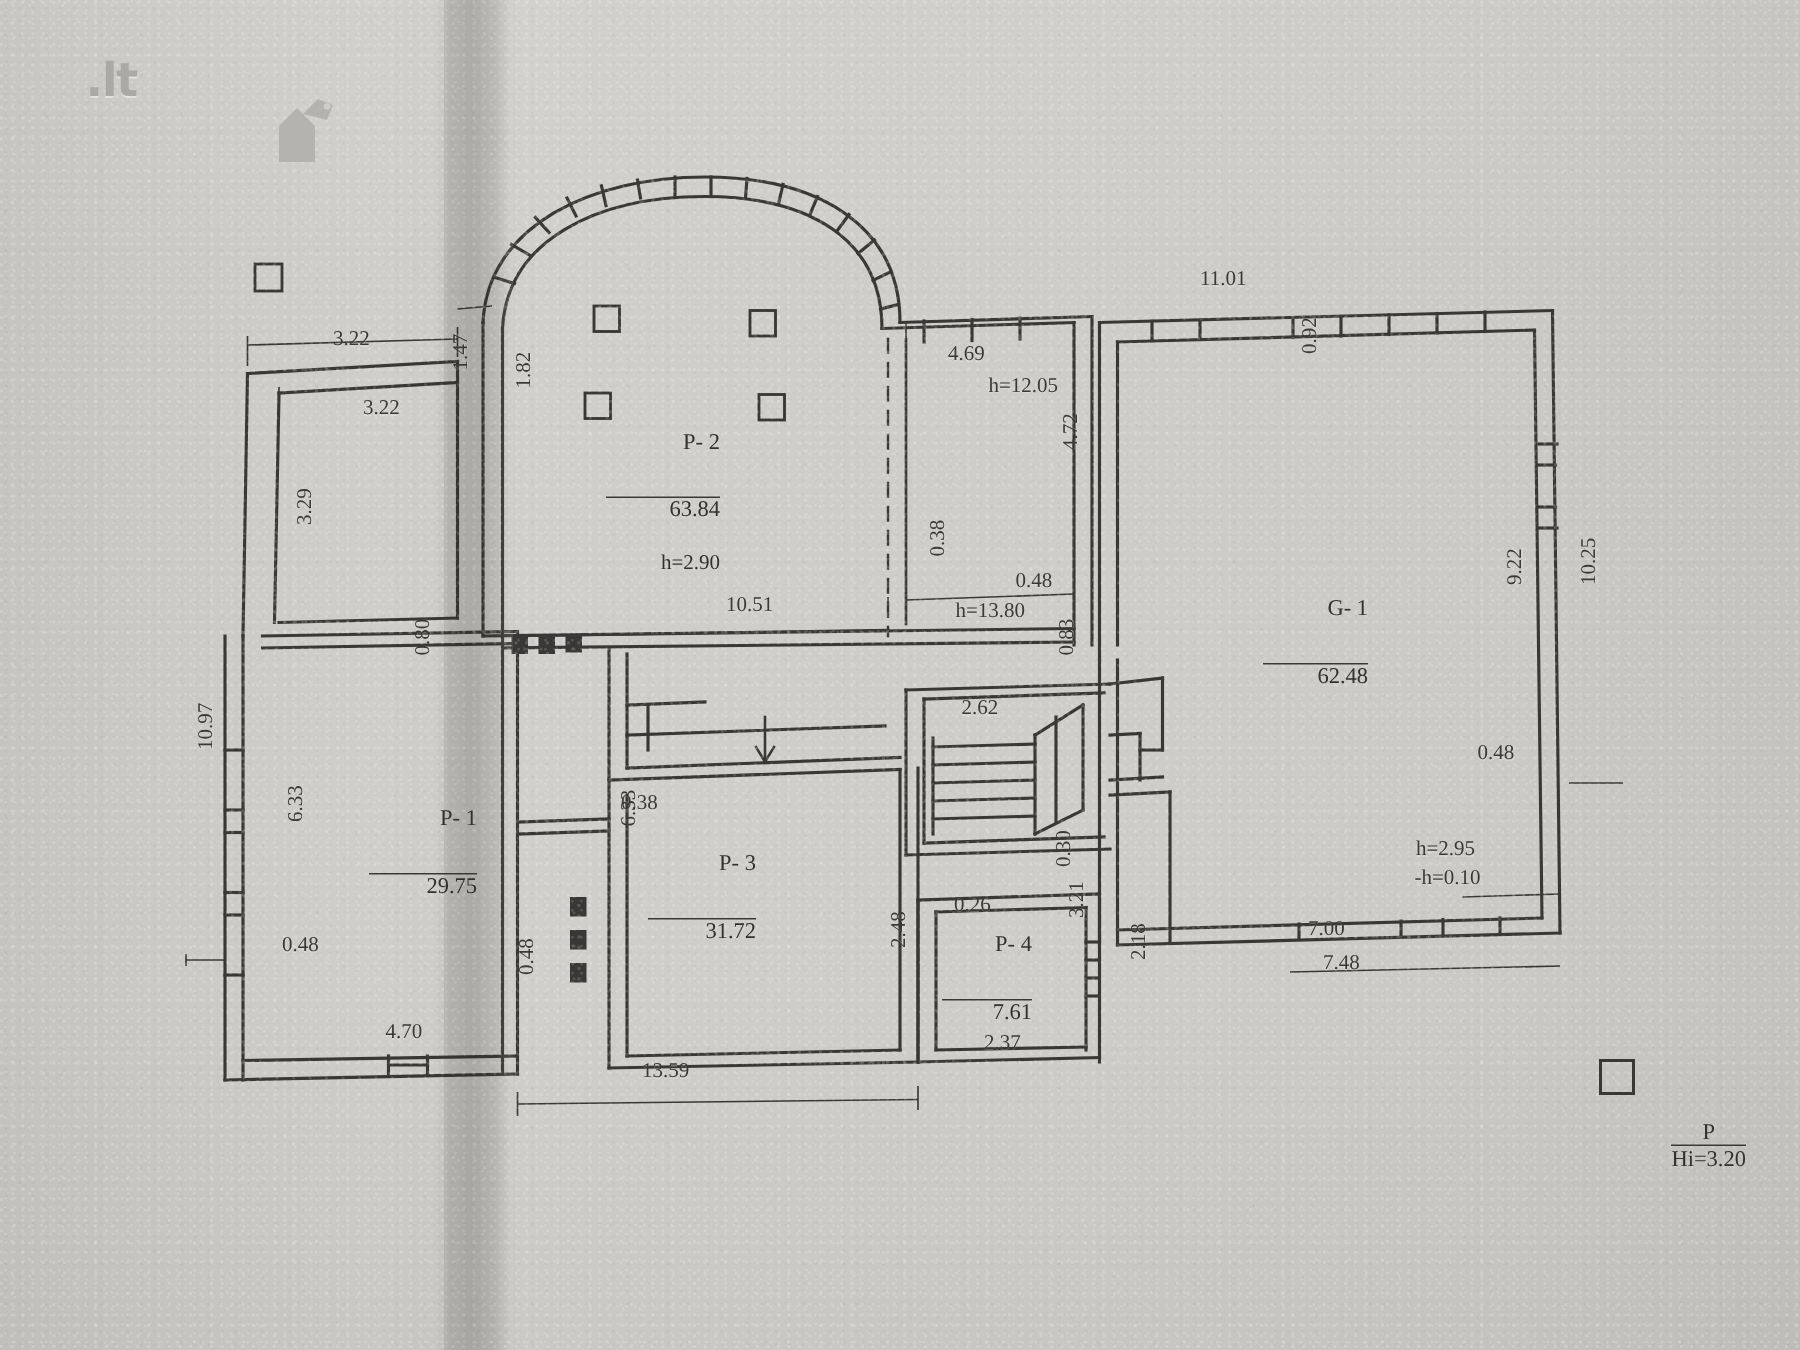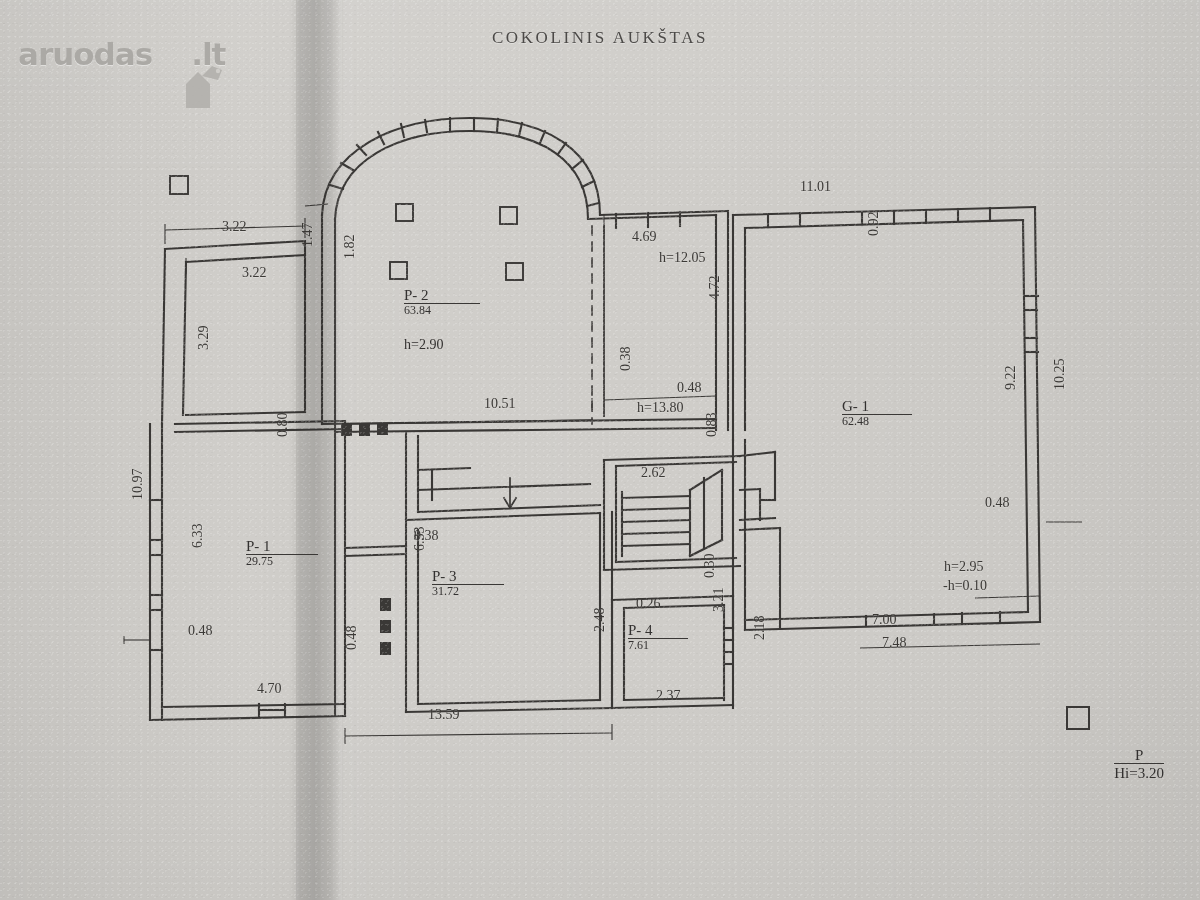--- a/index.html
+++ b/index.html
@@ -55,25 +55,25 @@
     font-family:"Liberation Serif", serif;
     text-shadow:0 1px 0 rgba(255,255,255,.3);
   }
   .lbl{
     position:absolute;color:#3b3936;font-size:14px;
     font-family:"Liberation Serif", serif;white-space:nowrap;
     text-shadow:0 1px 0 rgba(255,255,255,.22);
   }
   .lbl.v{transform-origin:0 0;transform:rotate(-90deg);}
   .room{
-    position:absolute;color:#333130;text-align:left;white-space:nowrap;
+    position:absolute;color:#333130;text-align:right;white-space:nowrap;
     font-family:"Liberation Serif", serif;
   }
   .room .code{font-size:15px;display:block;line-height:1.08;}
-  .room .area{font-size:12px;display:block;line-height:1.12;border-top:1.3px solid #3a3836;}
+  .room .area{font-size:15px;display:block;line-height:1.12;border-top:1.3px solid #3a3836;margin-top:28px;}
   .room .h{font-size:14px;display:block;margin-top:19px;}
   .legend{
     position:absolute;right:36px;bottom:118px;text-align:center;color:#333130;
     font-family:"Liberation Serif", serif;
   }
   .legend .p{font-size:15px;display:block;line-height:1.1;}
   .legend .hi{font-size:15px;display:block;border-top:1.3px solid #3a3836;padding-top:1px;}
   .legend-box{position:absolute;right:110px;bottom:170px;width:20px;height:20px;border:2px solid #3a3836;}
 </style>
 </head>
@@ -283,30 +283,28 @@
         <path d="M716,410 L716,396"></path>
       <path d="M604,214 L604,236"></path>
       <path d="M604,400 L716,396"></path>
     </g>
   </svg>
 
   <div id="grain"></div>
   <div id="fold"></div>
 
   <div class="wm">
-    <span>aruodas</span>
       <span class="dot">.lt</span>
     <svg class="wm-house" width="46" height="46" viewBox="0 0 46 46">
       <path d="M8,44 L8,20 L20,8 L32,20 L32,44 Z" fill="#b3b1ad"></path>
       <path d="M24,12 L34,2 L44,6 L40,16 Z" fill="#b3b1ad"></path>
       <circle cx="40" cy="7" r="2.2" fill="#cfcdc9"></circle>
     </svg>
   </div>
 
-  <div class="title">COKOLINIS AUKŠTAS</div>
 
   <div class="room" style="left:404px;top:287px;width:76px;">
     <span class="code">P- 2</span>
     <span class="area">63.84</span>
     <span class="h">h=2.90</span>
   </div>
 
   <div class="room" style="left:246px;top:538px;width:72px;">
     <span class="code">P- 1</span>
     <span class="area">29.75</span>

